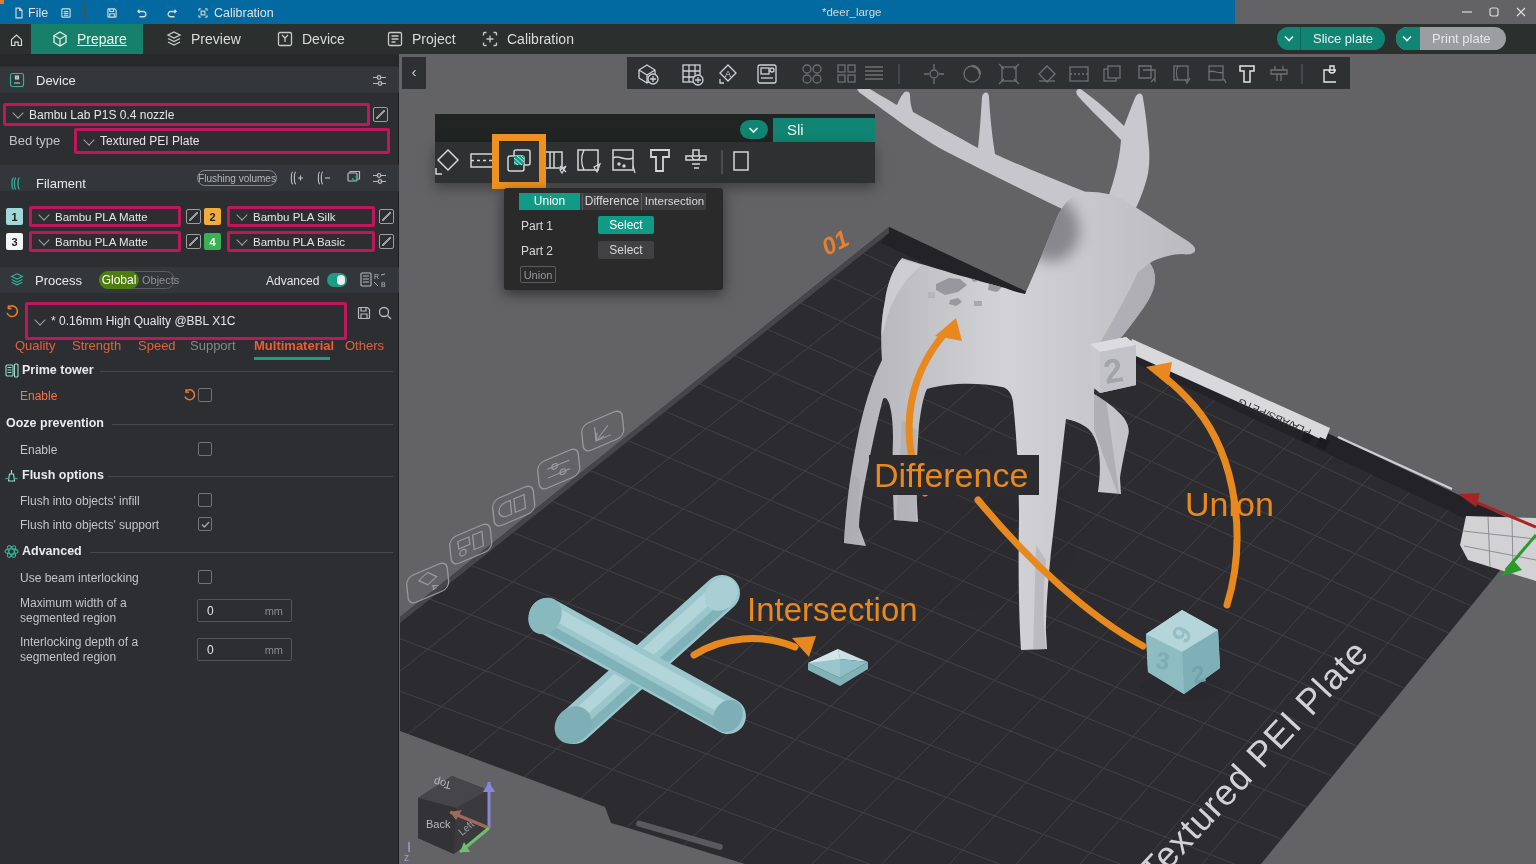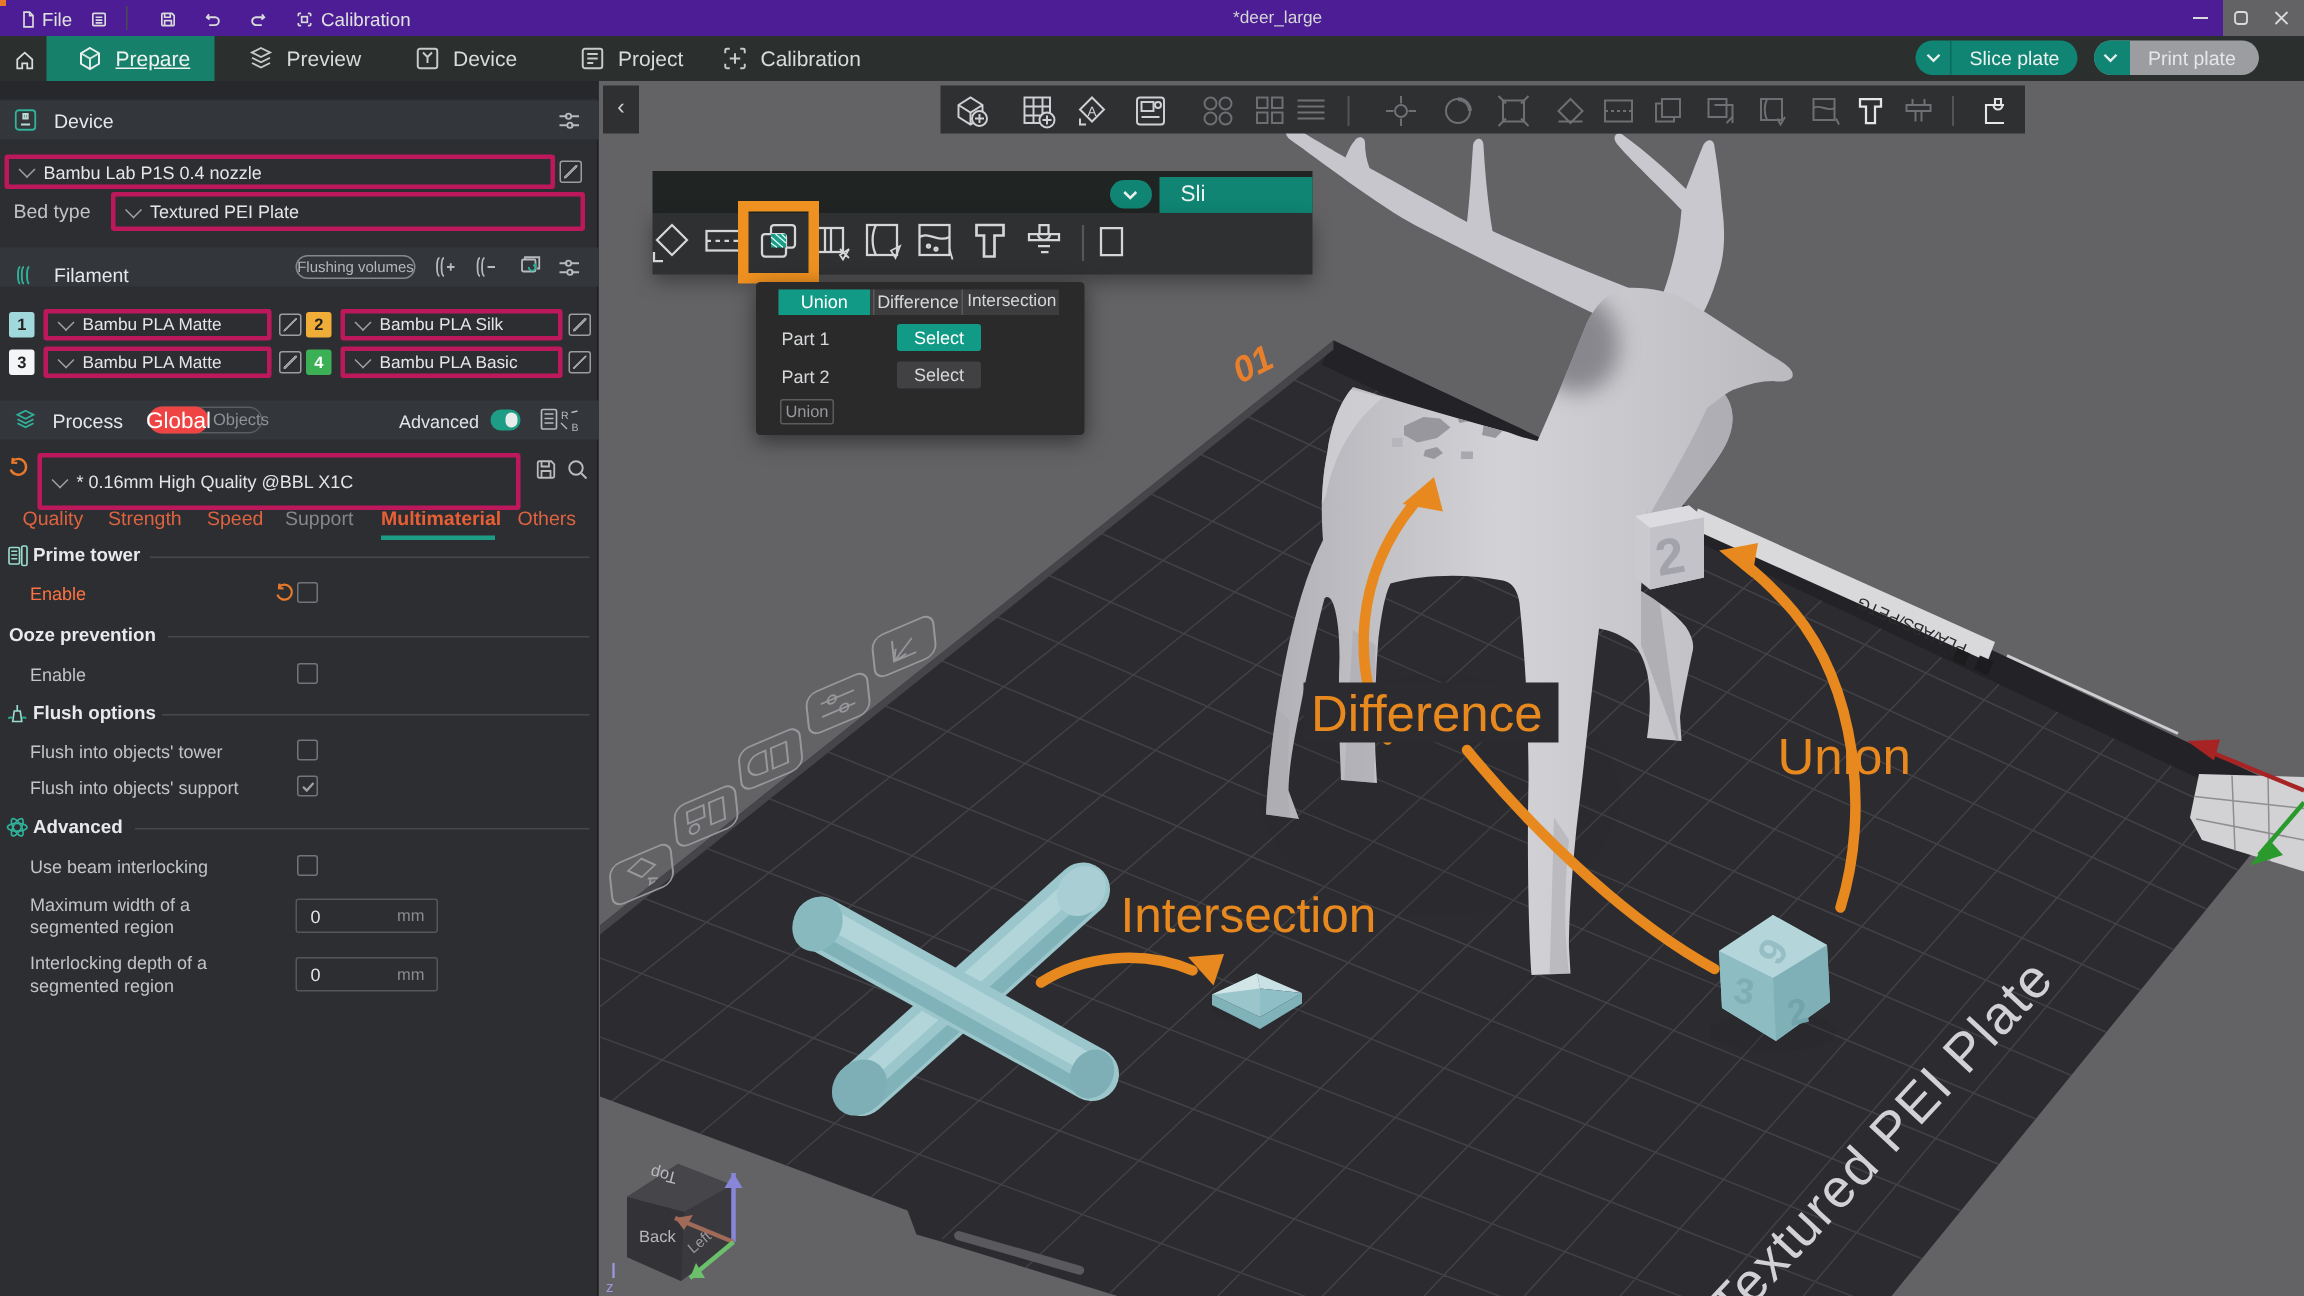--- a/index.html
+++ b/index.html
@@ -1,20 +1,20 @@
 <!DOCTYPE html>
 <html><head>
 <meta charset="utf-8">
 <style>
 *{margin:0;padding:0;box-sizing:border-box;}
 html,body{width:1536px;height:864px;overflow:hidden;background:#636366;font-family:"Liberation Sans",sans-serif;}
 #app{position:relative;width:1536px;height:864px;}
 .abs{position:absolute;}
 
-#titlebar{position:absolute;left:0;top:0;width:1482px;height:24px;background:#4c1d95;color:#dfe2e1;font-size:12px;}
+#titlebar{position:absolute;left:0;top:0;width:1235px;height:24px;background:#0369a1;color:#dfe2e1;font-size:12px;}
 #tabbar{position:absolute;left:0;top:24px;width:1536px;height:30px;background:#2b302f;color:#dde0df;font-size:14px;}
 .tabitem{position:absolute;top:0;height:30px;display:flex;align-items:center;gap:8px;color:#d8dbda;}
 
 #panel{position:absolute;left:0;top:54px;width:399px;height:810px;background:#2c2e32;color:#c9cbce;font-size:12px;border-right:1px solid #1d1d20;}
 .sechead{position:absolute;left:0;width:399px;height:26px;background:#33363b;display:flex;align-items:center;}
 .combo{position:absolute;border:3px solid #be185d;border-radius:2px;background:#2c2e32;color:#e4e5e7;display:flex;align-items:center;font-size:12px;}
 .chev{display:inline-block;width:8px;height:8px;border-left:1.5px solid #9fa1a4;border-bottom:1.5px solid #9fa1a4;transform:rotate(-45deg);margin:0 7px 3px 8px;flex:0 0 auto;}
 .editicon{position:absolute;width:15px;height:15px;border:1px solid #9b9da0;border-radius:2px;}
 .editicon:after{content:"";position:absolute;left:2px;top:2px;width:9px;height:9px;background:linear-gradient(135deg,transparent 44%,#9b9da0 44%,#9b9da0 56%,transparent 56%);}
 .badge{position:absolute;width:17px;height:17px;border-radius:2px;font-size:11px;font-weight:bold;display:flex;align-items:center;justify-content:center;color:#222;}
@@ -187,21 +187,21 @@
   <div class="combo" style="left:227px;top:177px;width:148px;height:21px;font-size:11.5px;"><span class="chev"></span>Bambu PLA Basic</div>
   <div class="editicon" style="left:379px;top:180px;"></div>
 
   <div class="sechead" style="top:213px;">
     <svg style="margin-left:9px" width="16" height="16" viewBox="0 0 18 18" fill="none" stroke="#30b39a" stroke-width="1.3">
           <path d="M9 2l6 3-6 3-6-3z"></path>
           <path d="M3 8.5l6 3 6-3M3 11.5l6 3 6-3"></path>
         </svg>
     <span style="margin-left:10px;color:#e6e8ea;font-size:13px;">Process</span>
     <div style="position:absolute;left:99px;top:4px;width:76px;height:18px;border:1px solid #5a5c60;border-radius:9px;"></div>
-    <div style="position:absolute;left:99px;top:4px;width:40px;height:18px;background:#ef4444;border-radius:9px;color:#fff;font-size:15px;display:flex;align-items:center;justify-content:center;">Global</div>
+    <div style="position:absolute;left:99px;top:4px;width:40px;height:18px;background:#4d7c0f;border-radius:9px;color:#fff;font-size:12px;display:flex;align-items:center;justify-content:center;">Global</div>
     <span style="position:absolute;left:142px;top:7px;color:#8f9194;font-size:11px;">Objects</span>
     <span style="position:absolute;left:266px;top:7px;color:#e2e4e6;font-size:12px;">Advanced</span>
     <div style="position:absolute;left:327px;top:6px;width:20px;height:14px;background:#1d9d85;border-radius:7px;"></div>
     <div style="position:absolute;left:337px;top:8px;width:8px;height:10px;background:#e8eceb;border-radius:4px;"></div>
     <svg style="position:absolute;left:360px;top:4px" width="30" height="18" viewBox="0 0 30 18" fill="none" stroke="#b8babd" stroke-width="1.1">
           <rect x="1" y="2" width="10" height="13" rx="1"></rect>
           <path d="M3 5h6M3 8h6M3 11h6"></path>
           <text x="14" y="8" fill="#b8babd" stroke="none" font-size="7">R</text>
           <text x="21" y="16" fill="#b8babd" stroke="none" font-size="7">B</text>
           <path d="M14 11l4 4M21 4l4-1" stroke-width="0.9"></path>
@@ -248,21 +248,21 @@
   <div class="secline" style="left:112px;top:370px;width:281px;"></div>
   <span class="abs lbl" style="left:20px;top:389px;">Enable</span>
   <div class="cbx" style="left:198px;top:388px;"></div>
 
   <svg class="abs" style="left:4px;top:414px" width="15" height="16" viewBox="0 0 15 16" fill="none" stroke="#9adcce" stroke-width="1.1">
         <path d="M7.5 2v4M5.5 6h4l1 7h-6z"></path>
         <path d="M1.5 11c1-1 2-1 3 0M10.5 11c1-1 2-1 3 0" stroke="#30b39a"></path>
       </svg>
   <span class="abs boldw" style="left:22px;top:414px;">Flush options</span>
   <div class="secline" style="left:108px;top:422px;width:285px;"></div>
-  <span class="abs lbl" style="left:20px;top:440px;">Flush into objects' tower</span>
+  <span class="abs lbl" style="left:20px;top:440px;">Flush into objects' infill</span>
   <div class="cbx" style="left:198px;top:439px;"></div>
   <span class="abs lbl" style="left:20px;top:464px;">Flush into objects' support</span>
   <div class="cbx" style="left:198px;top:463px;"></div>
   <svg class="abs" style="left:200px;top:465px" width="11" height="11" viewBox="0 0 11 11" fill="none" stroke="#9fa1a5" stroke-width="1.5">
         <path d="M2 5.5l2.5 2.5L9 3"></path>
       </svg>
 
   <svg class="abs" style="left:4px;top:490px" width="15" height="15" viewBox="0 0 15 15" fill="none" stroke="#30b39a" stroke-width="1.1">
         <ellipse cx="7.5" cy="7.5" rx="6.5" ry="2.6"></ellipse>
         <ellipse cx="7.5" cy="7.5" rx="6.5" ry="2.6" transform="rotate(60 7.5 7.5)"></ellipse>

